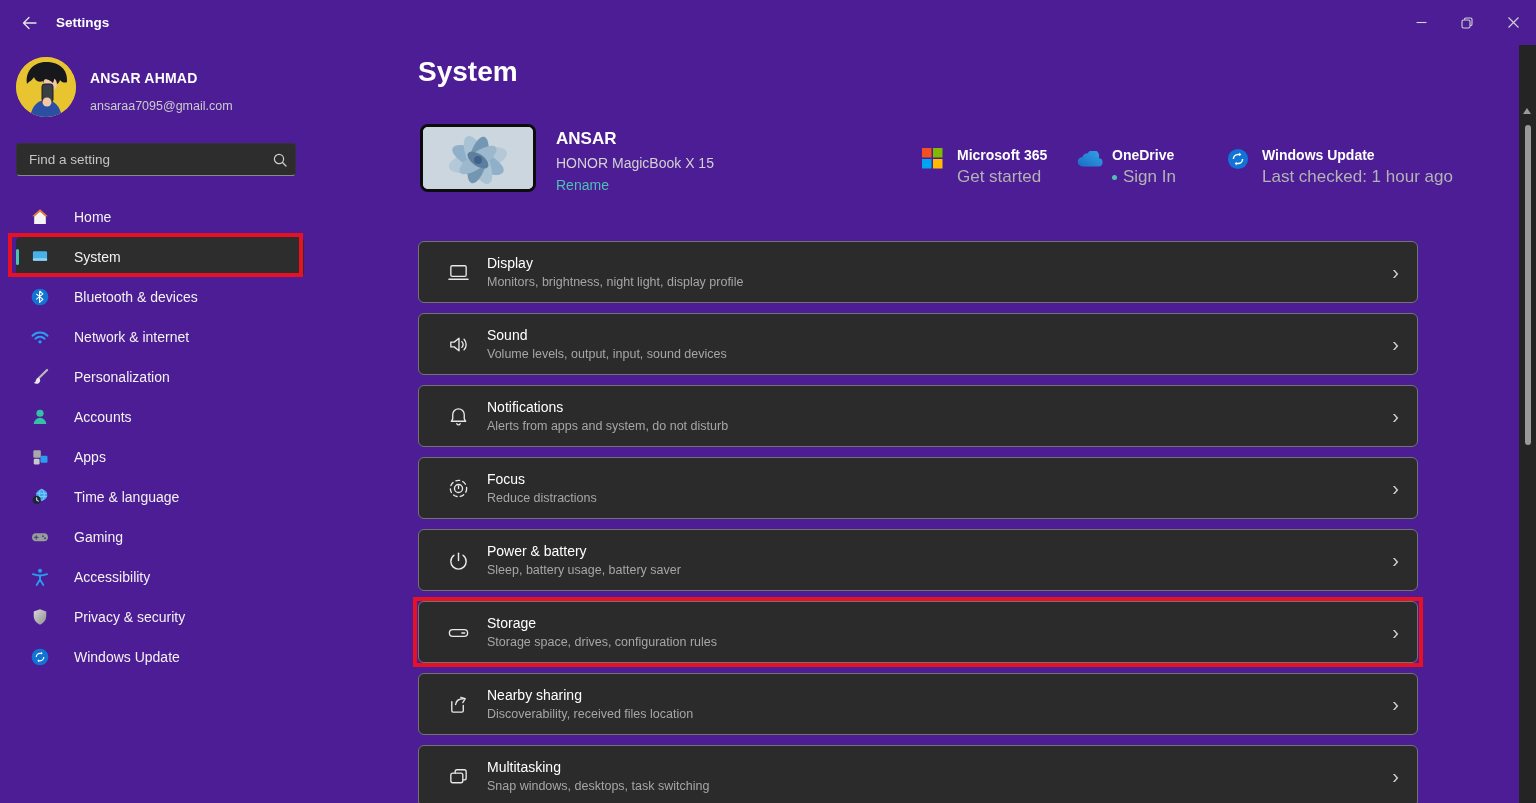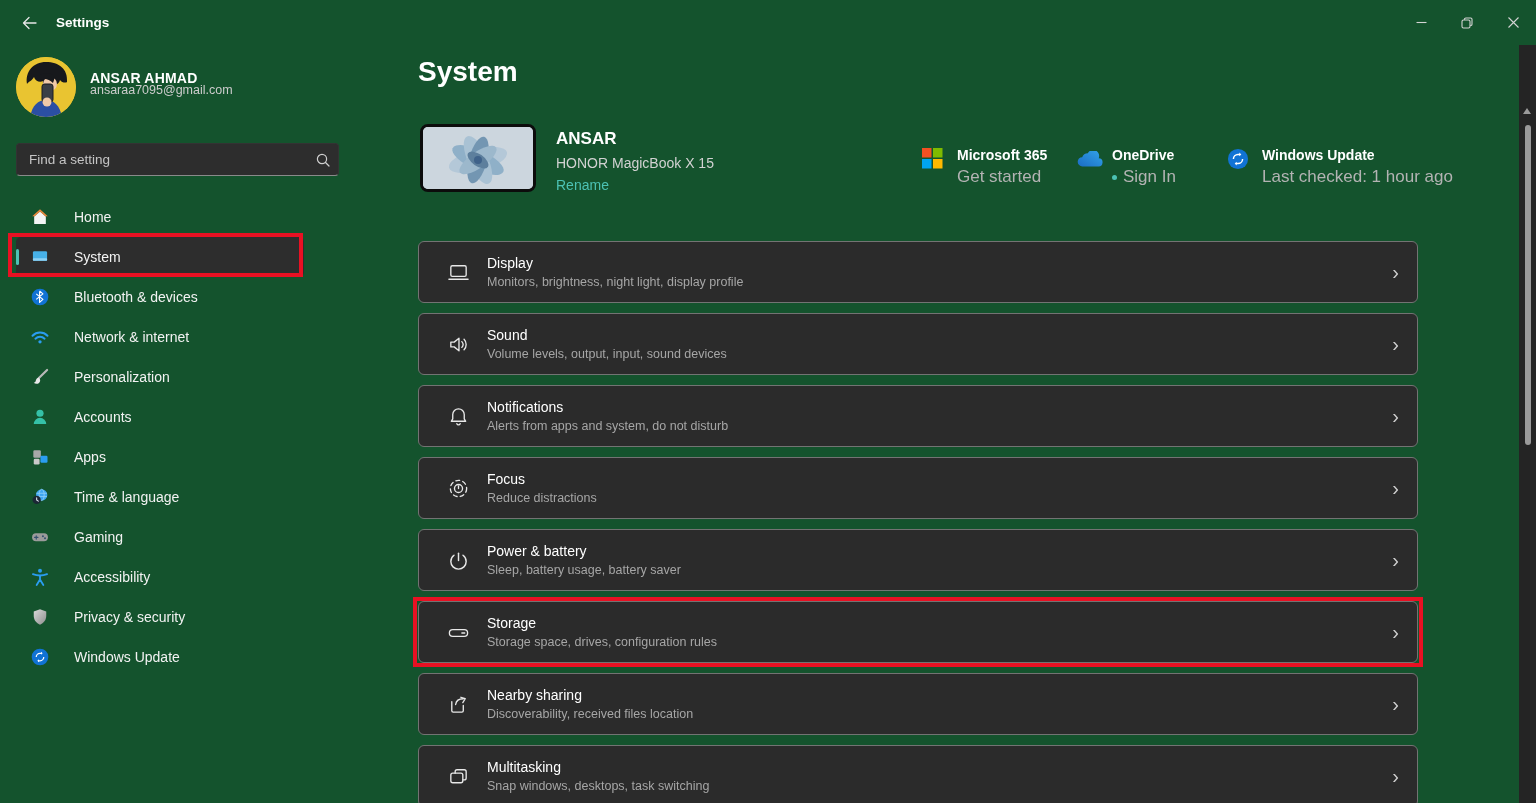--- a/index.html
+++ b/index.html
@@ -1,35 +1,35 @@
 <!DOCTYPE html>
 <html><head>
 <meta charset="utf-8">
 <style>
   * { margin:0; padding:0; box-sizing:border-box; }
   html,body { background:#000; }
   #app {
     position:relative; width:1536px; height:803px;
-    background:#14532d; overflow:hidden;
+    background:#4c1d95; overflow:hidden;
     font-family:"Liberation Sans", sans-serif;
     color:#fff; -webkit-font-smoothing:antialiased;
   }
   
   .titlebar { position:absolute; top:0; left:0; right:0; height:45px; }
   .back-btn { position:absolute; left:14px; top:9px; width:30px; height:28px;
     display:flex; align-items:center; justify-content:center; border-radius:4px; cursor:pointer; }
   .tb-title { position:absolute; left:56px; top:0; line-height:45px; font-size:13.5px; font-weight:700; color:#fff; }
   .win-controls { position:absolute; right:0; top:0; height:45px; display:flex; }
   .win-btn { width:46px; height:45px; display:flex; align-items:center; justify-content:center; }
   
   .sidebar { position:absolute; left:0; top:45px; width:320px; bottom:0; }
   .avatar { position:absolute; left:16px; top:12px; width:60px; height:60px; border-radius:50%; overflow:hidden; background:#e9c431; }
   .u-name { position:absolute; left:90px; top:25px; font-size:14px; font-weight:700; letter-spacing:.2px; }
-  .u-email { position:absolute; left:90px; top:38px; font-size:12.5px; color:#cccccc; }
-  .searchbox { position:absolute; left:16px; top:98px; width:323px; height:33px;
+  .u-email { position:absolute; left:90px; top:54px; font-size:12.5px; color:#cccccc; }
+  .searchbox { position:absolute; left:16px; top:98px; width:280px; height:33px;
     background:#2d2d2d; border:1px solid #333; border-bottom:1px solid #8a8a8a; border-radius:4px;
     display:flex; align-items:center; }
   .searchbox input { flex:1; background:transparent; border:none; outline:none;
     font-family:"Liberation Sans",sans-serif; font-size:13.5px; color:#e8e8e8; padding:0 8px 0 12px; }
   .searchbox input::placeholder { color:#c5c5c5; }
   .search-ic { width:30px; display:flex; justify-content:center; align-items:center; }
   .nav { position:absolute; left:16px; right:16px; top:152px; }
   .nav-item { position:relative; height:40px; display:flex; align-items:center; gap:24px;
     padding-left:13px; border-radius:5px; cursor:pointer; font-size:14px; color:#f2f2f2; }
   .nav-item .nic { width:21px; height:21px; display:flex; align-items:center; justify-content:center; flex:0 0 21px; }

